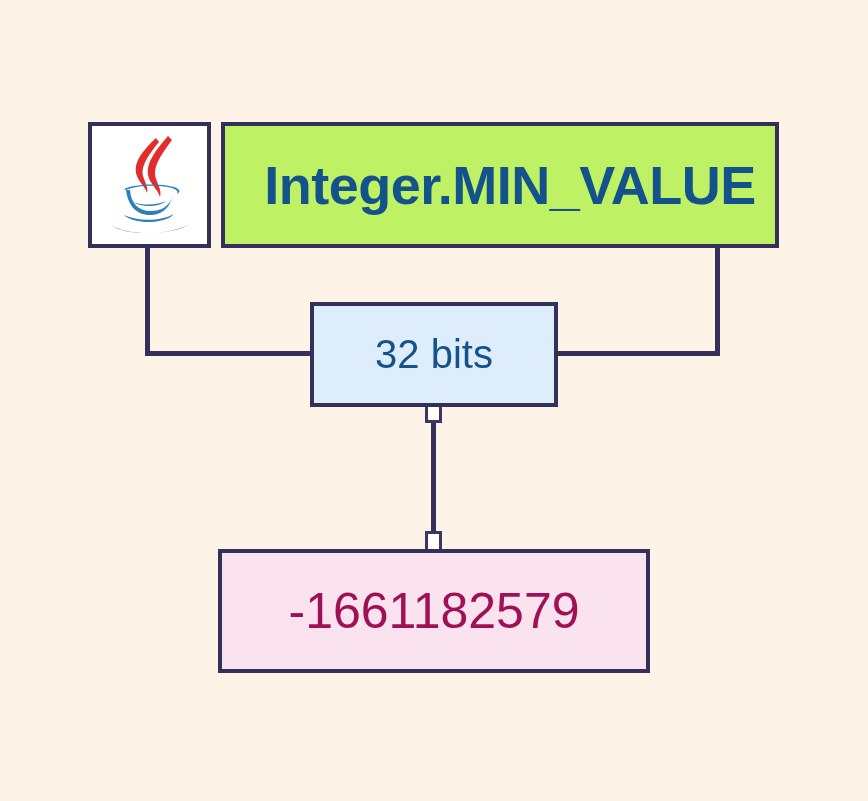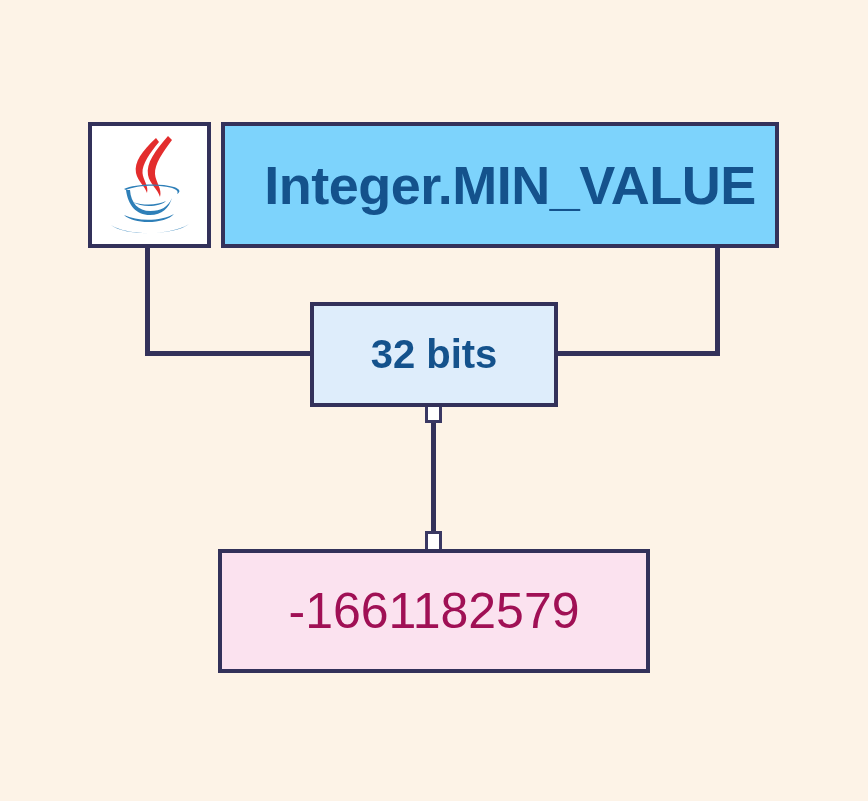--- a/index.html
+++ b/index.html
@@ -41,40 +41,40 @@
     border: 4px solid #33315A;
     display: flex;
     align-items: center;
     justify-content: center;
   }
 
   .node-java {
     background: #FFFFFF;
   }
   .node-title {
-    background: #7dd3fc;
+    background: #bef264;
     padding-left: 20px;
   }
   .node-bits {
     background: #DEEDFB;
   }
   .node-value {
     background: #FBE2EF;
   }
 
   .title-text {
     font-size: 54px;
     font-weight: bold;
     color: #14528C;
     letter-spacing: -0.5px;
     white-space: nowrap;
   }
   .bits-text {
     font-size: 40px;
-    font-weight: bold;
+    font-weight: normal;
     color: #14528C;
     white-space: nowrap;
   }
   .value-text {
     font-size: 50px;
     font-weight: normal;
     color: #A01055;
     white-space: nowrap;
   }
 

